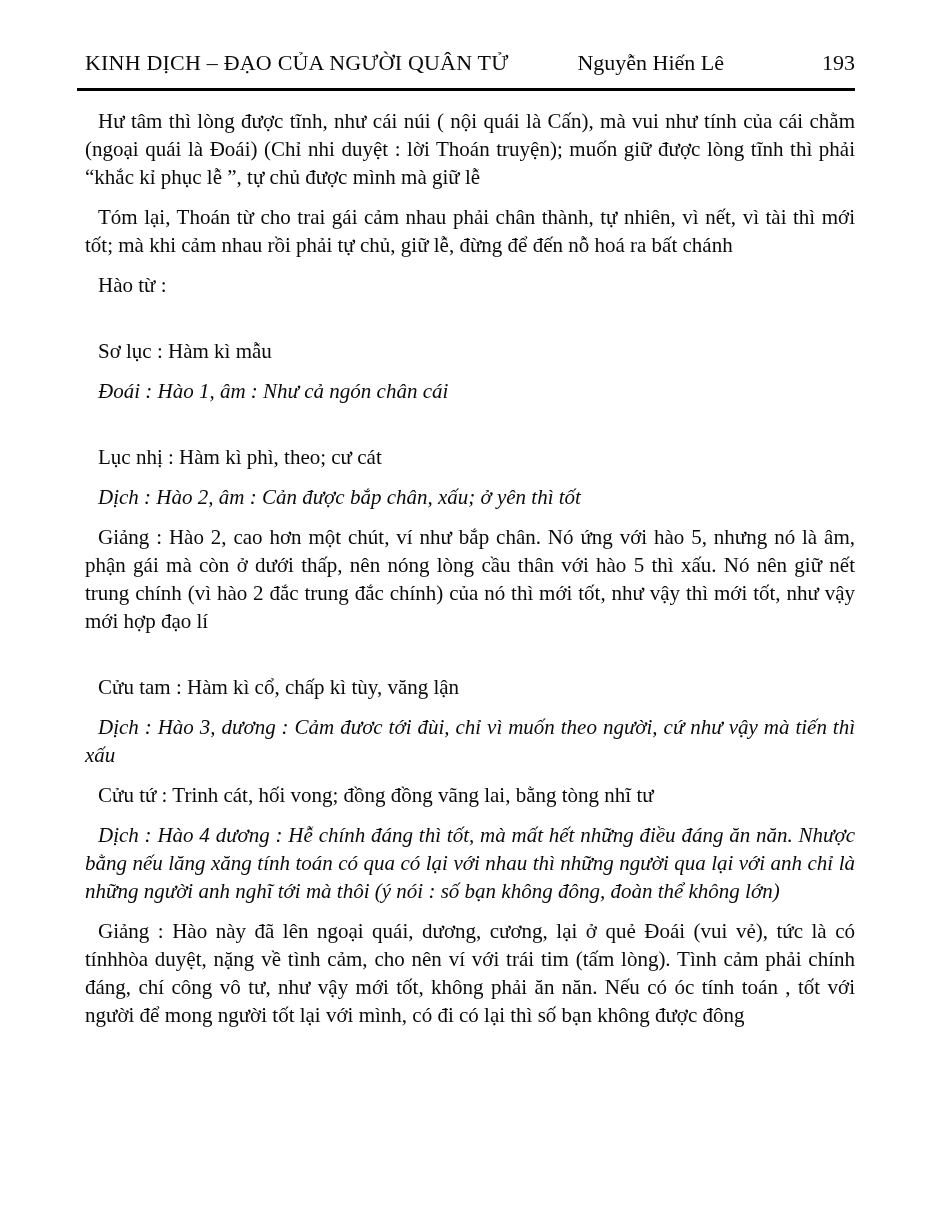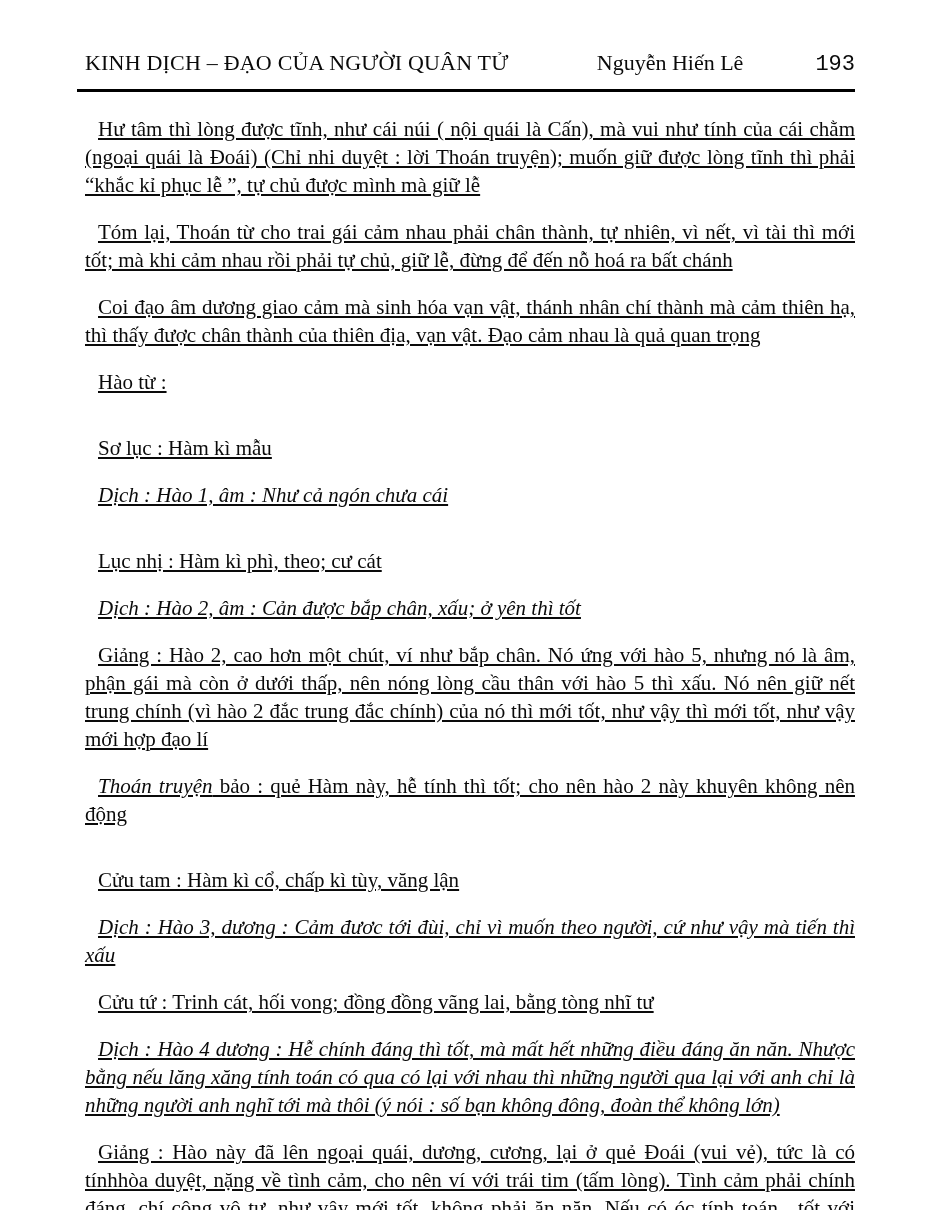--- a/index.html
+++ b/index.html
@@ -16,36 +16,35 @@
   }
   .header {
     display: flex;
     justify-content: space-between;
     align-items: baseline;
     font-size: 22px;
     white-space: nowrap;
   }
   .header-title { letter-spacing: 0.2px; }
   .header-right { display: flex; align-items: baseline; }
-  .header-page-num { margin-left: 72px; font-family: Liberation Mono, monospace; }
+  .header-page-num { margin-left: 98px; }
   .rule {
     border: none;
     border-top: 3px solid #000;
     margin: 12px 0 0 -8px;
   }
   .content {
     padding-top: 4px;
     font-size: 21px;
     line-height: 28px;
     text-align: justify;
   }
   .content p {
-    margin: 19px 0;
+    margin: 12px 0;
     text-indent: 13px;
-    text-decoration: underline;
   }
   .italic { font-style: italic; }
   .gap { margin-top: 38px !important; }
   em { font-style: italic; }
 </style>
 </head>
 <body>
 
 <div class="page">
 
@@ -58,31 +57,29 @@
   </div>
 
   <hr class="rule">
 
   <div class="content">
 
     <p>Hư tâm thì lòng được tĩnh, như cái núi ( nội quái là Cấn), mà vui như tính của cái chằm (ngoại quái là Đoái) (Chỉ nhi duyệt : lời Thoán truyện); muốn giữ được lòng tĩnh thì phải “khắc kỉ phục lễ ”, tự chủ được mình mà giữ lễ</p>
 
     <p>Tóm lại, Thoán từ cho trai gái cảm nhau phải chân thành, tự nhiên, vì nết, vì tài thì mới tốt; mà khi cảm nhau rồi phải tự chủ, giữ lễ, đừng để đến nỗ hoá ra bất chánh</p>
 
-    <p>Coi đạo âm dương giao cảm mà sinh hóa vạn vật, thánh nhân chí thành mà cảm thiên hạ, thì thấy được chân thành của thiên địa, vạn vật. Đạo cảm nhau là quả quan trọng</p>
 
     <p>Hào từ :</p>
 
     <p class="gap">Sơ lục : Hàm kì mẫu</p>
-    <p class="italic">Dịch : Hào 1, âm : Như cả ngón chưa cái</p>
+    <p class="italic">Đoái : Hào 1, âm : Như cả ngón chân cái</p>
 
     <p class="gap">Lục nhị : Hàm kì phì, theo; cư cát</p>
     <p class="italic">Dịch : Hào 2, âm : Cản được bắp chân, xấu; ở yên thì tốt</p>
     <p>Giảng : Hào 2, cao hơn một chút, ví như bắp chân. Nó ứng với hào 5, nhưng nó là âm, phận gái mà còn ở dưới thấp, nên nóng lòng cầu thân với hào 5 thì xấu. Nó nên giữ nết trung chính (vì hào 2 đắc trung đắc chính) của nó thì mới tốt, như vậy thì mới tốt, như vậy mới hợp đạo lí</p>
-    <p><em>Thoán truyện</em><span> bảo : quẻ Hàm này, hễ tính thì tốt; cho nên hào 2 này khuyên không nên động</span></p>
 
     <p class="gap">Cửu tam : Hàm kì cổ, chấp kì tùy, văng lận</p>
     <p class="italic">Dịch : Hào 3, dương : Cảm đươc tới đùi, chỉ vì muốn theo người, cứ như vậy mà tiến thì xấu</p>
 
     <p>Cửu tứ : Trinh cát, hối vong; đồng đồng vãng lai, bằng tòng nhĩ  tư</p>
     <p class="italic">Dịch : Hào 4 dương : Hễ chính đáng thì tốt, mà mất hết những điều đáng ăn năn. Nhược bằng nếu lăng xăng tính toán có qua có lại với nhau thì những người qua lại với anh chỉ là những người anh nghĩ tới mà thôi (ý nói : số bạn không đông, đoàn thể không lớn)</p>
     <p>Giảng : Hào này đã lên ngoại quái, dương, cương, lại ở quẻ Đoái (vui vẻ), tức là có tínhhòa duyệt, nặng về tình cảm, cho nên ví với trái tim (tấm lòng). Tình cảm phải chính đáng, chí công vô tư, như vậy mới tốt, không phải ăn năn. Nếu có óc tính toán , tốt với người để mong người tốt lại với mình, có đi có lại thì số bạn không được đông</p>
 
   </div>
 </div>

